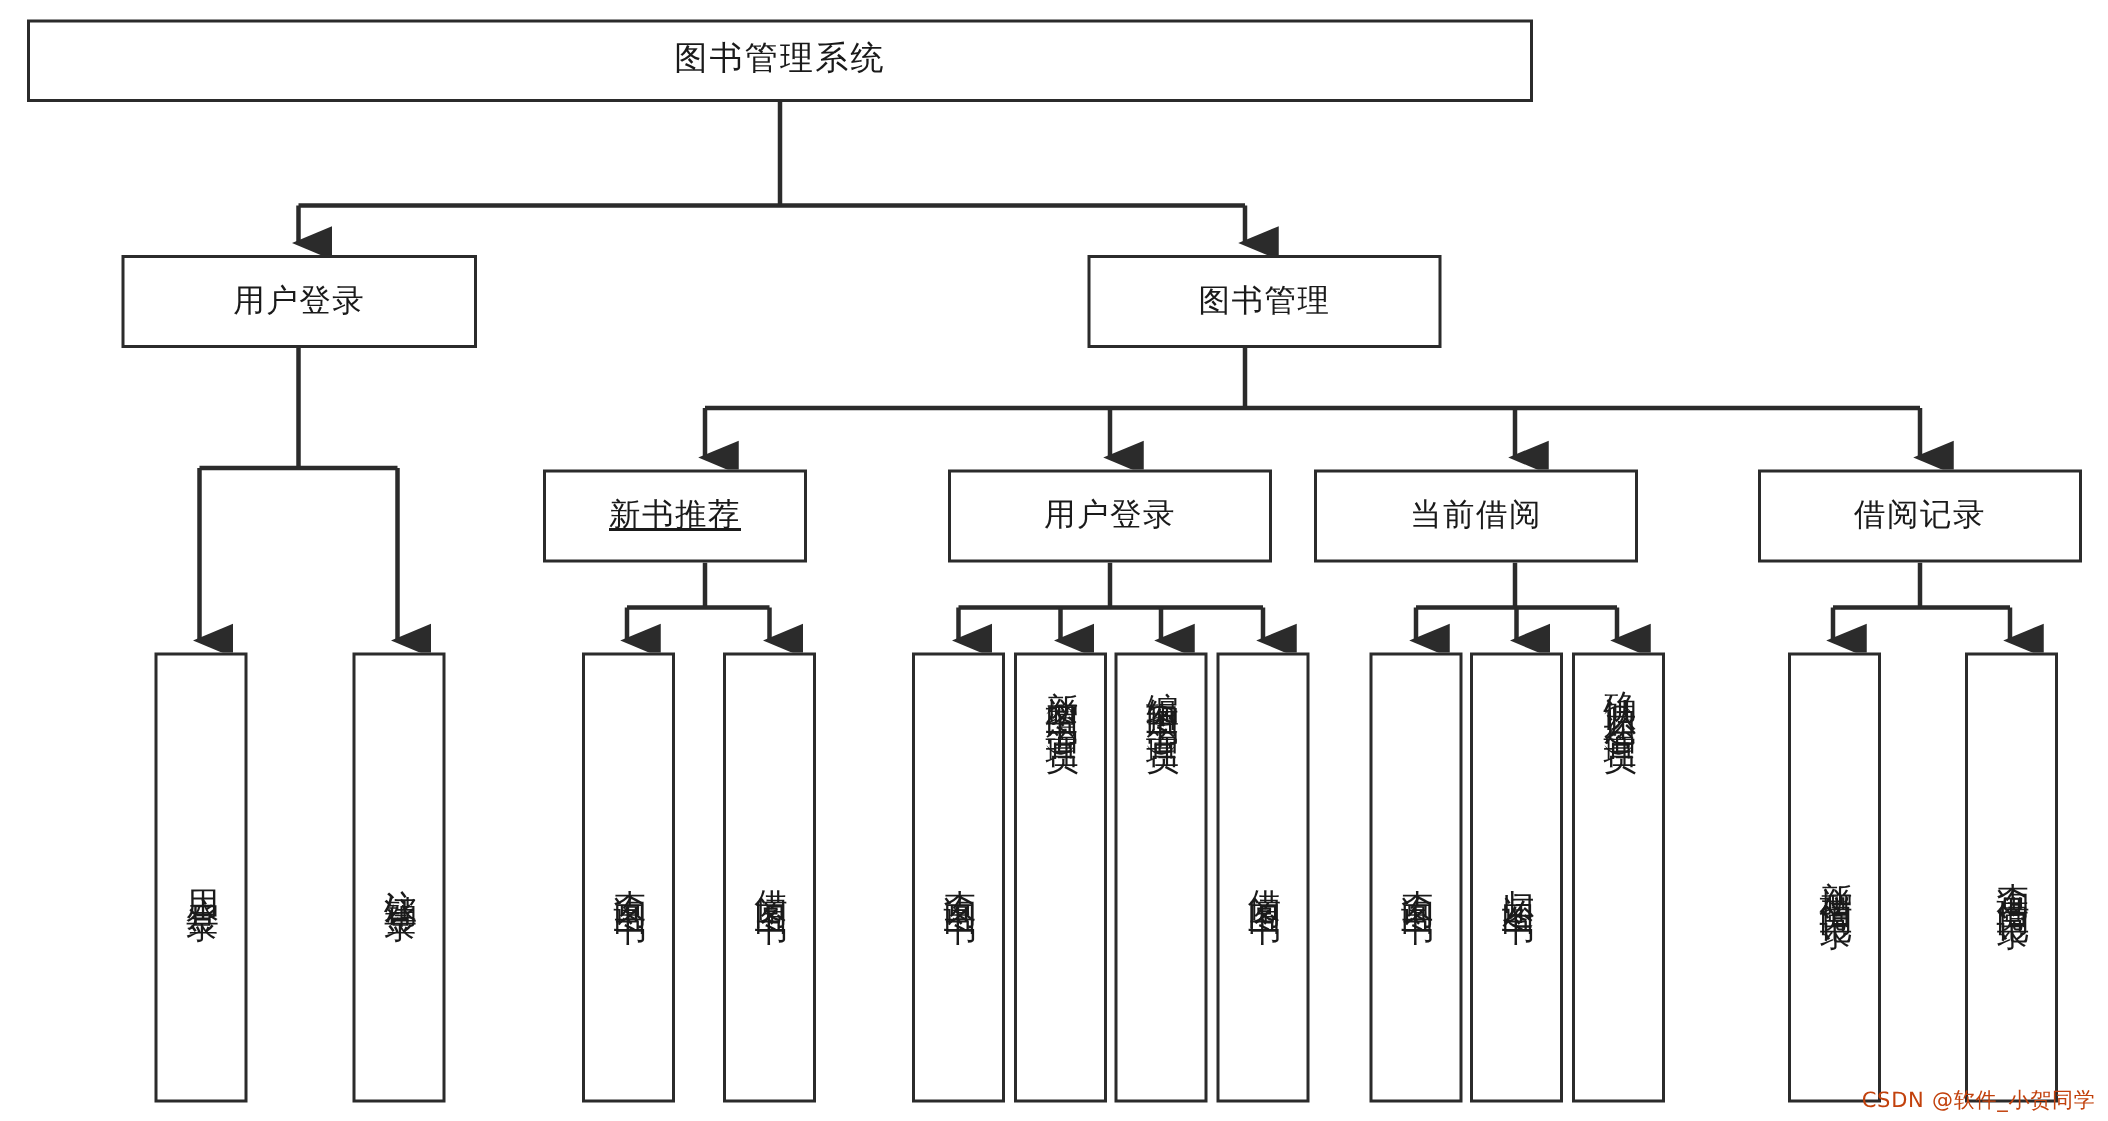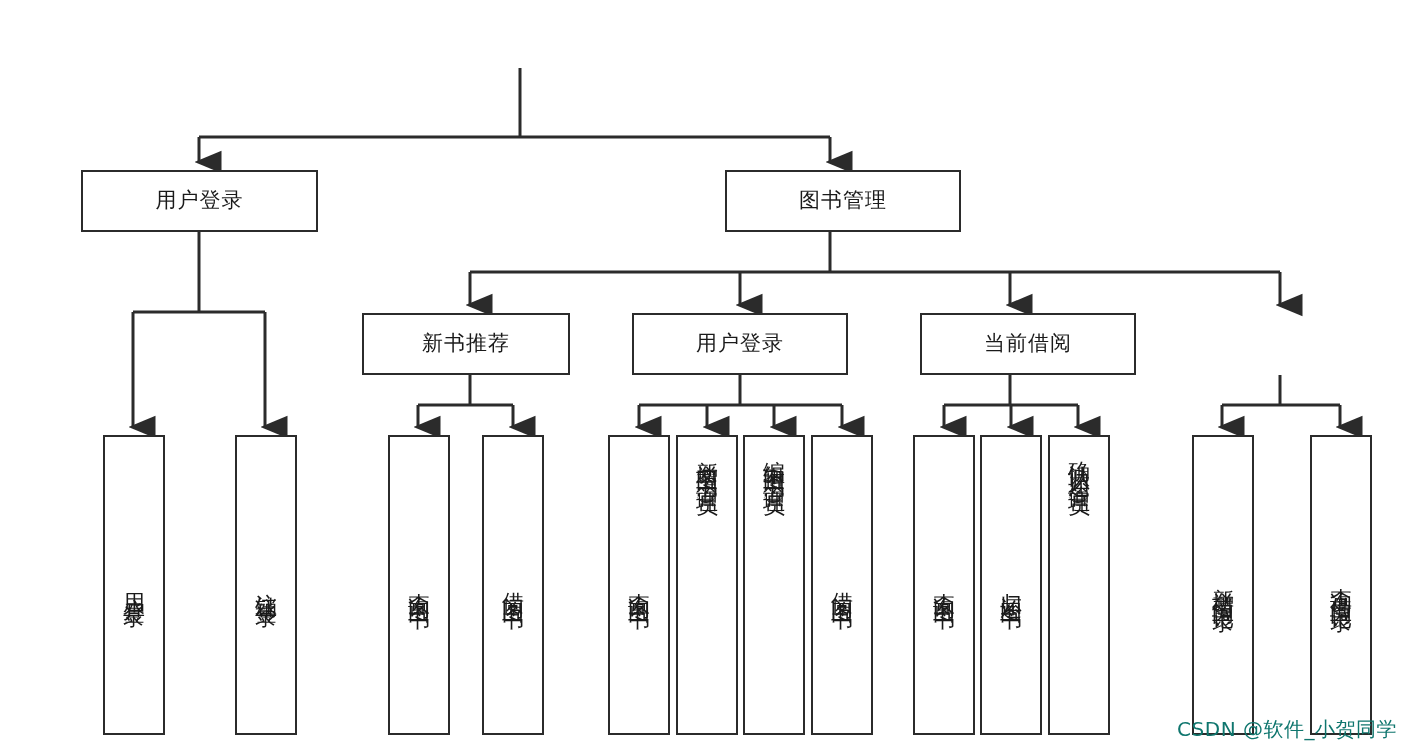--- a/index.html
+++ b/index.html
@@ -47,22 +47,22 @@
     line-height:1;
     white-space:nowrap;
     margin:0 auto;
   }
   .v-node.vtop .lbl{margin-top:0;}
   .v-node.vmid{align-items:center;padding-top:0;}
   svg#links{position:absolute;left:0;top:0;width:1405px;height:747px;pointer-events:none;}
   #watermark{
     position:absolute;
     right:8px;bottom:4px;
-    font-size:20px;
-    color:#0f766e;
+    font-size:14px;
+    color:#c2410c;
     letter-spacing:0.5px;
     white-space:nowrap;
   }
 </style>
 </head>
 <body>
 
 <div id="diagram">
 
   <svg id="links" viewBox="0 0 1405 747">
@@ -111,36 +111,42 @@
       <path d="M 1011 405 L 1011 427" marker-end="url(#arrow)"></path>
       <path d="M 1078 405 L 1078 427" marker-end="url(#arrow)"></path>
 
       <path d="M 1280 375 L 1280 405"></path>
       <path d="M 1222 405 L 1340 405"></path>
       <path d="M 1222 405 L 1222 427" marker-end="url(#arrow)"></path>
       <path d="M 1340 405 L 1340 427" marker-end="url(#arrow)"></path>
     </g>
   </svg>
 
+  <div class="node h-node root" style="left:18px;top:13px;width:1004px;height:55px;">
+    <span class="lbl">图书管理系统</span>
+  </div>
 
   <div class="node h-node" style="left:81px;top:170px;width:237px;height:62px;">
     <span class="lbl">用户登录</span>
   </div>
   <div class="node h-node" style="left:712px;top:170px;width:236px;height:62px;margin-left:13px;">
     <span class="lbl">图书管理</span>
   </div>
 
-  <div class="node h-node" style="left:362px;top:313px;width:208px;height:62px;">
+  <div class="node h-node" style="left:362px;top:313px;width:176px;height:62px;text-decoration:underline;">
     <span class="lbl">新书推荐</span>
   </div>
   <div class="node h-node" style="left:632px;top:313px;width:216px;height:62px;">
     <span class="lbl">用户登录</span>
   </div>
-  <div class="node h-node" style="left:920px;top:313px;width:216px;height:62px;">
+  <div class="node h-node" style="left:876px;top:313px;width:216px;height:62px;">
     <span class="lbl">当前借阅</span>
+  </div>
+  <div class="node h-node" style="left:1172px;top:313px;width:216px;height:62px;">
+    <span class="lbl">借阅记录</span>
   </div>
 
   <div class="node v-node vmid" style="left:103px;top:435px;width:62px;height:300px;">
     <span class="lbl">用户登录</span>
   </div>
   <div class="node v-node vmid" style="left:235px;top:435px;width:62px;height:300px;">
     <span class="lbl">注销登录</span>
   </div>
 
   <div class="node v-node vmid" style="left:388px;top:435px;width:62px;height:300px;">

